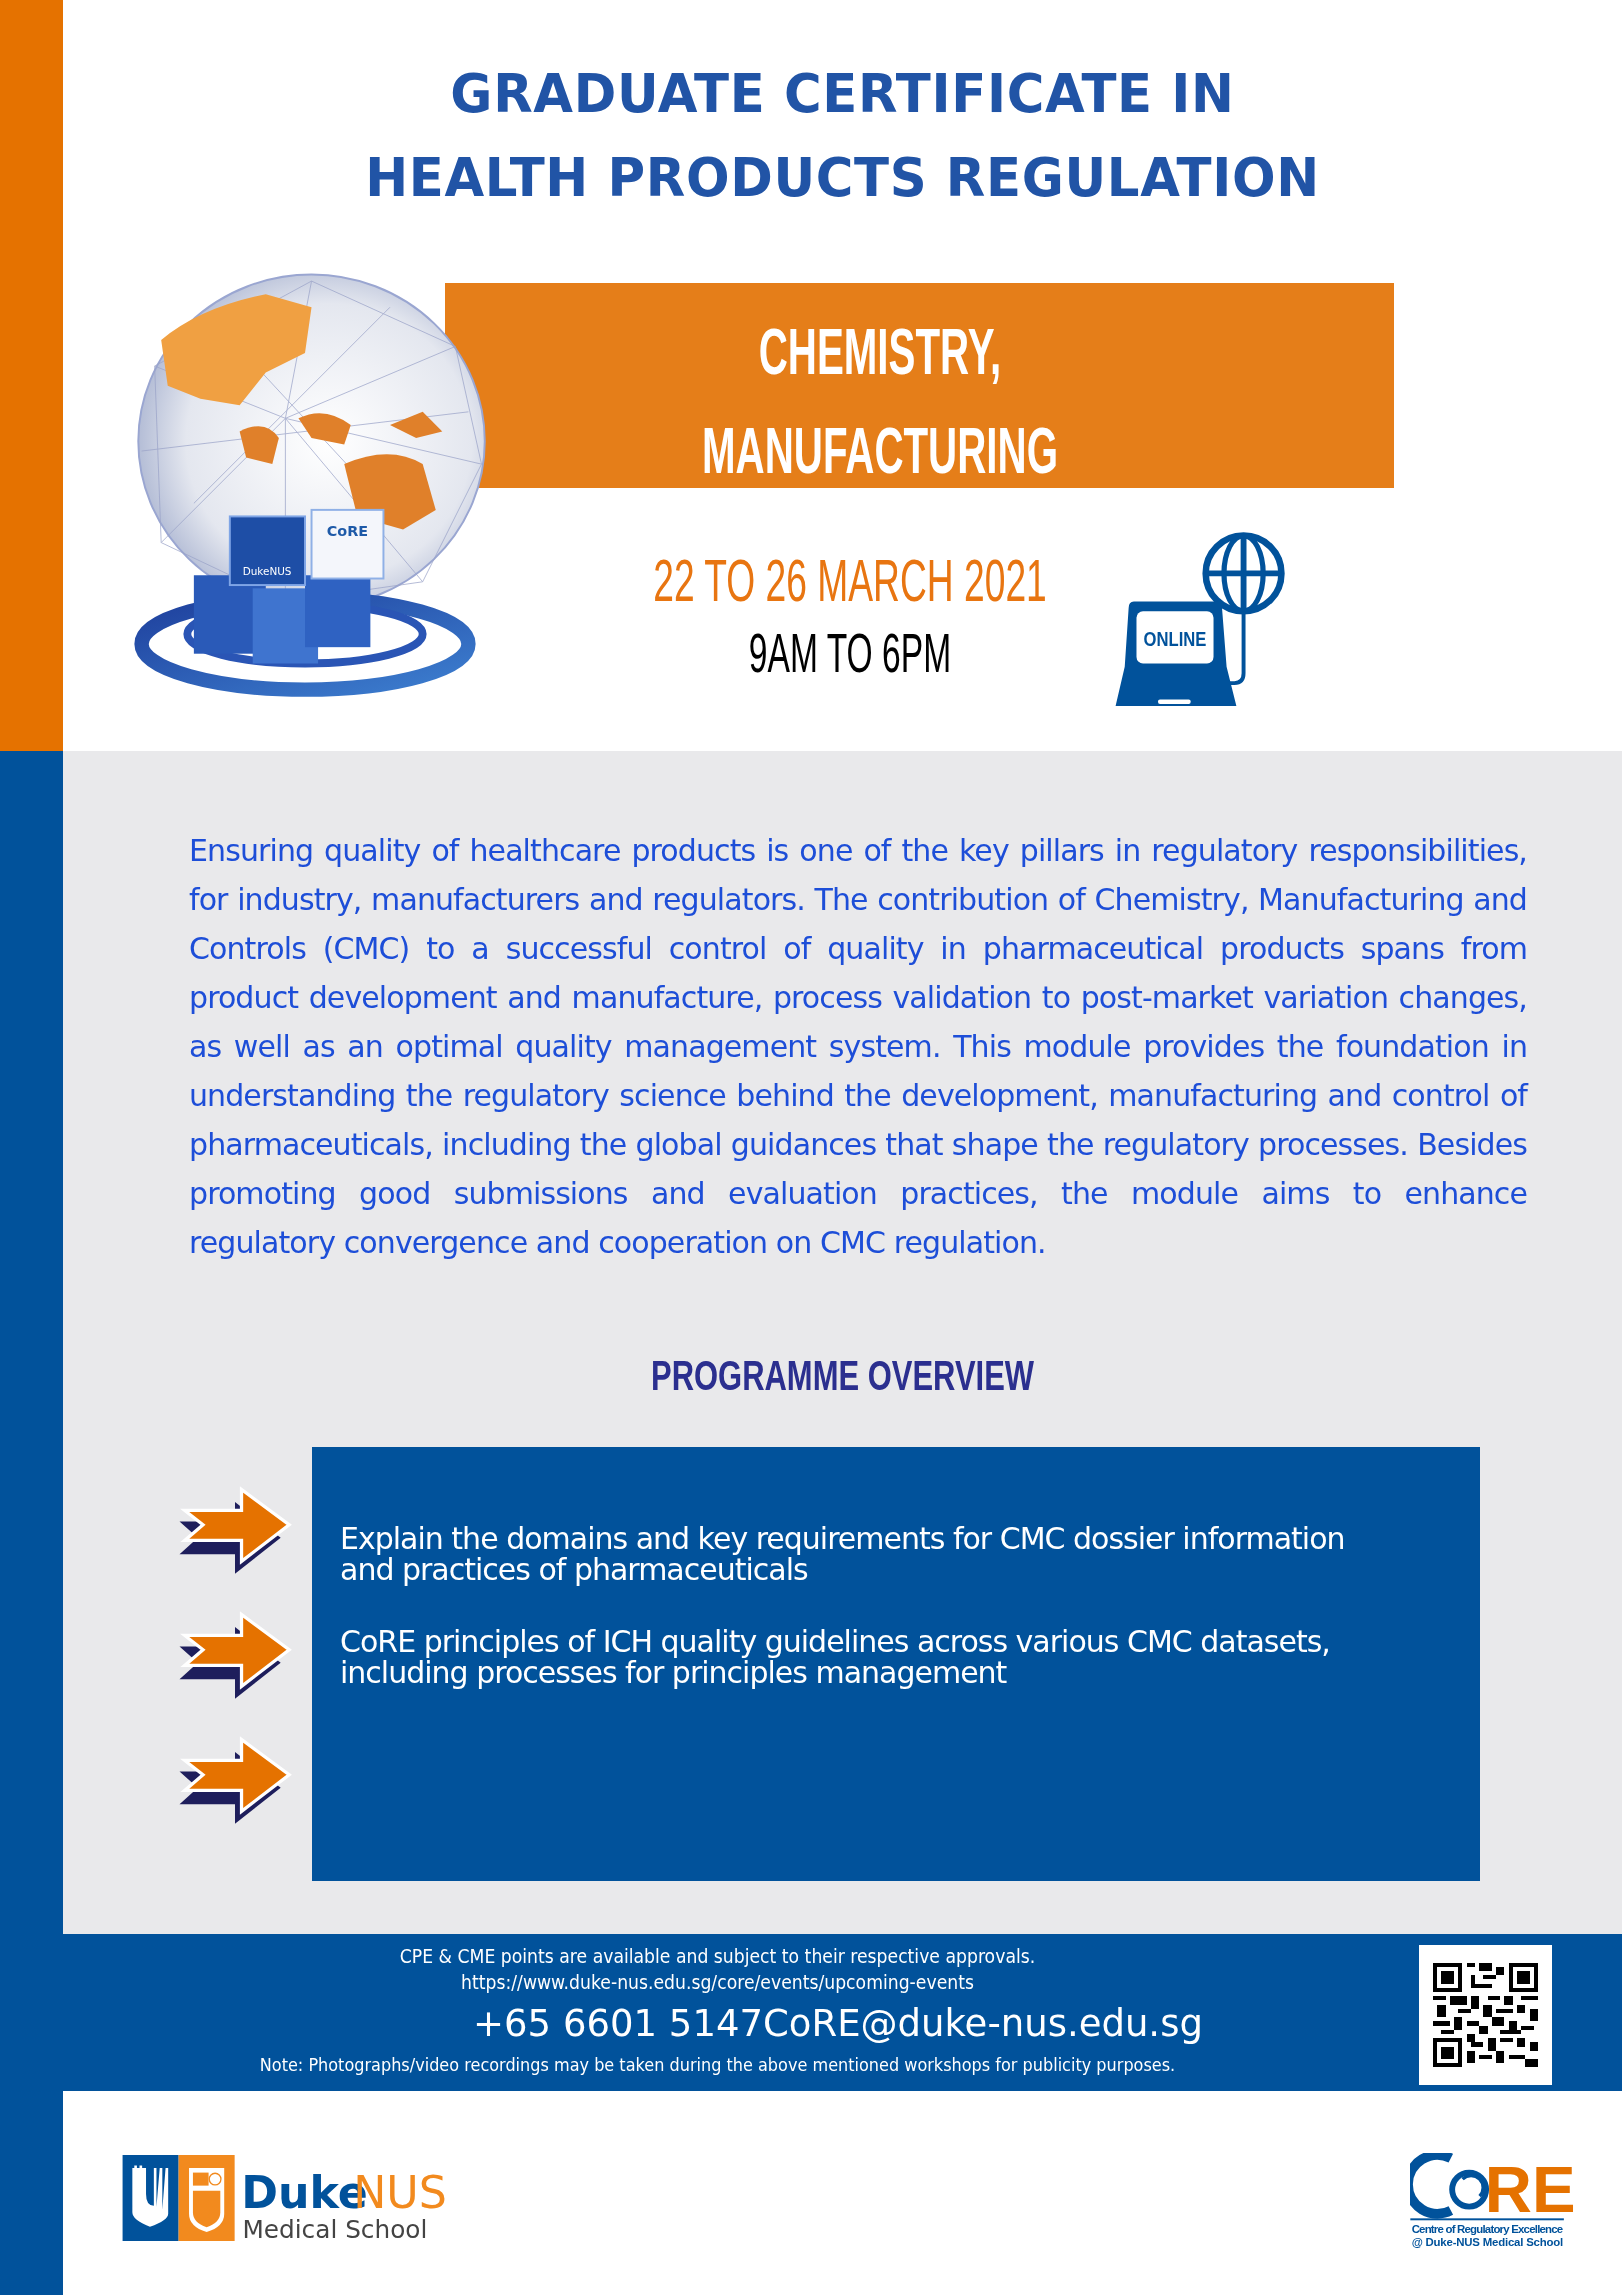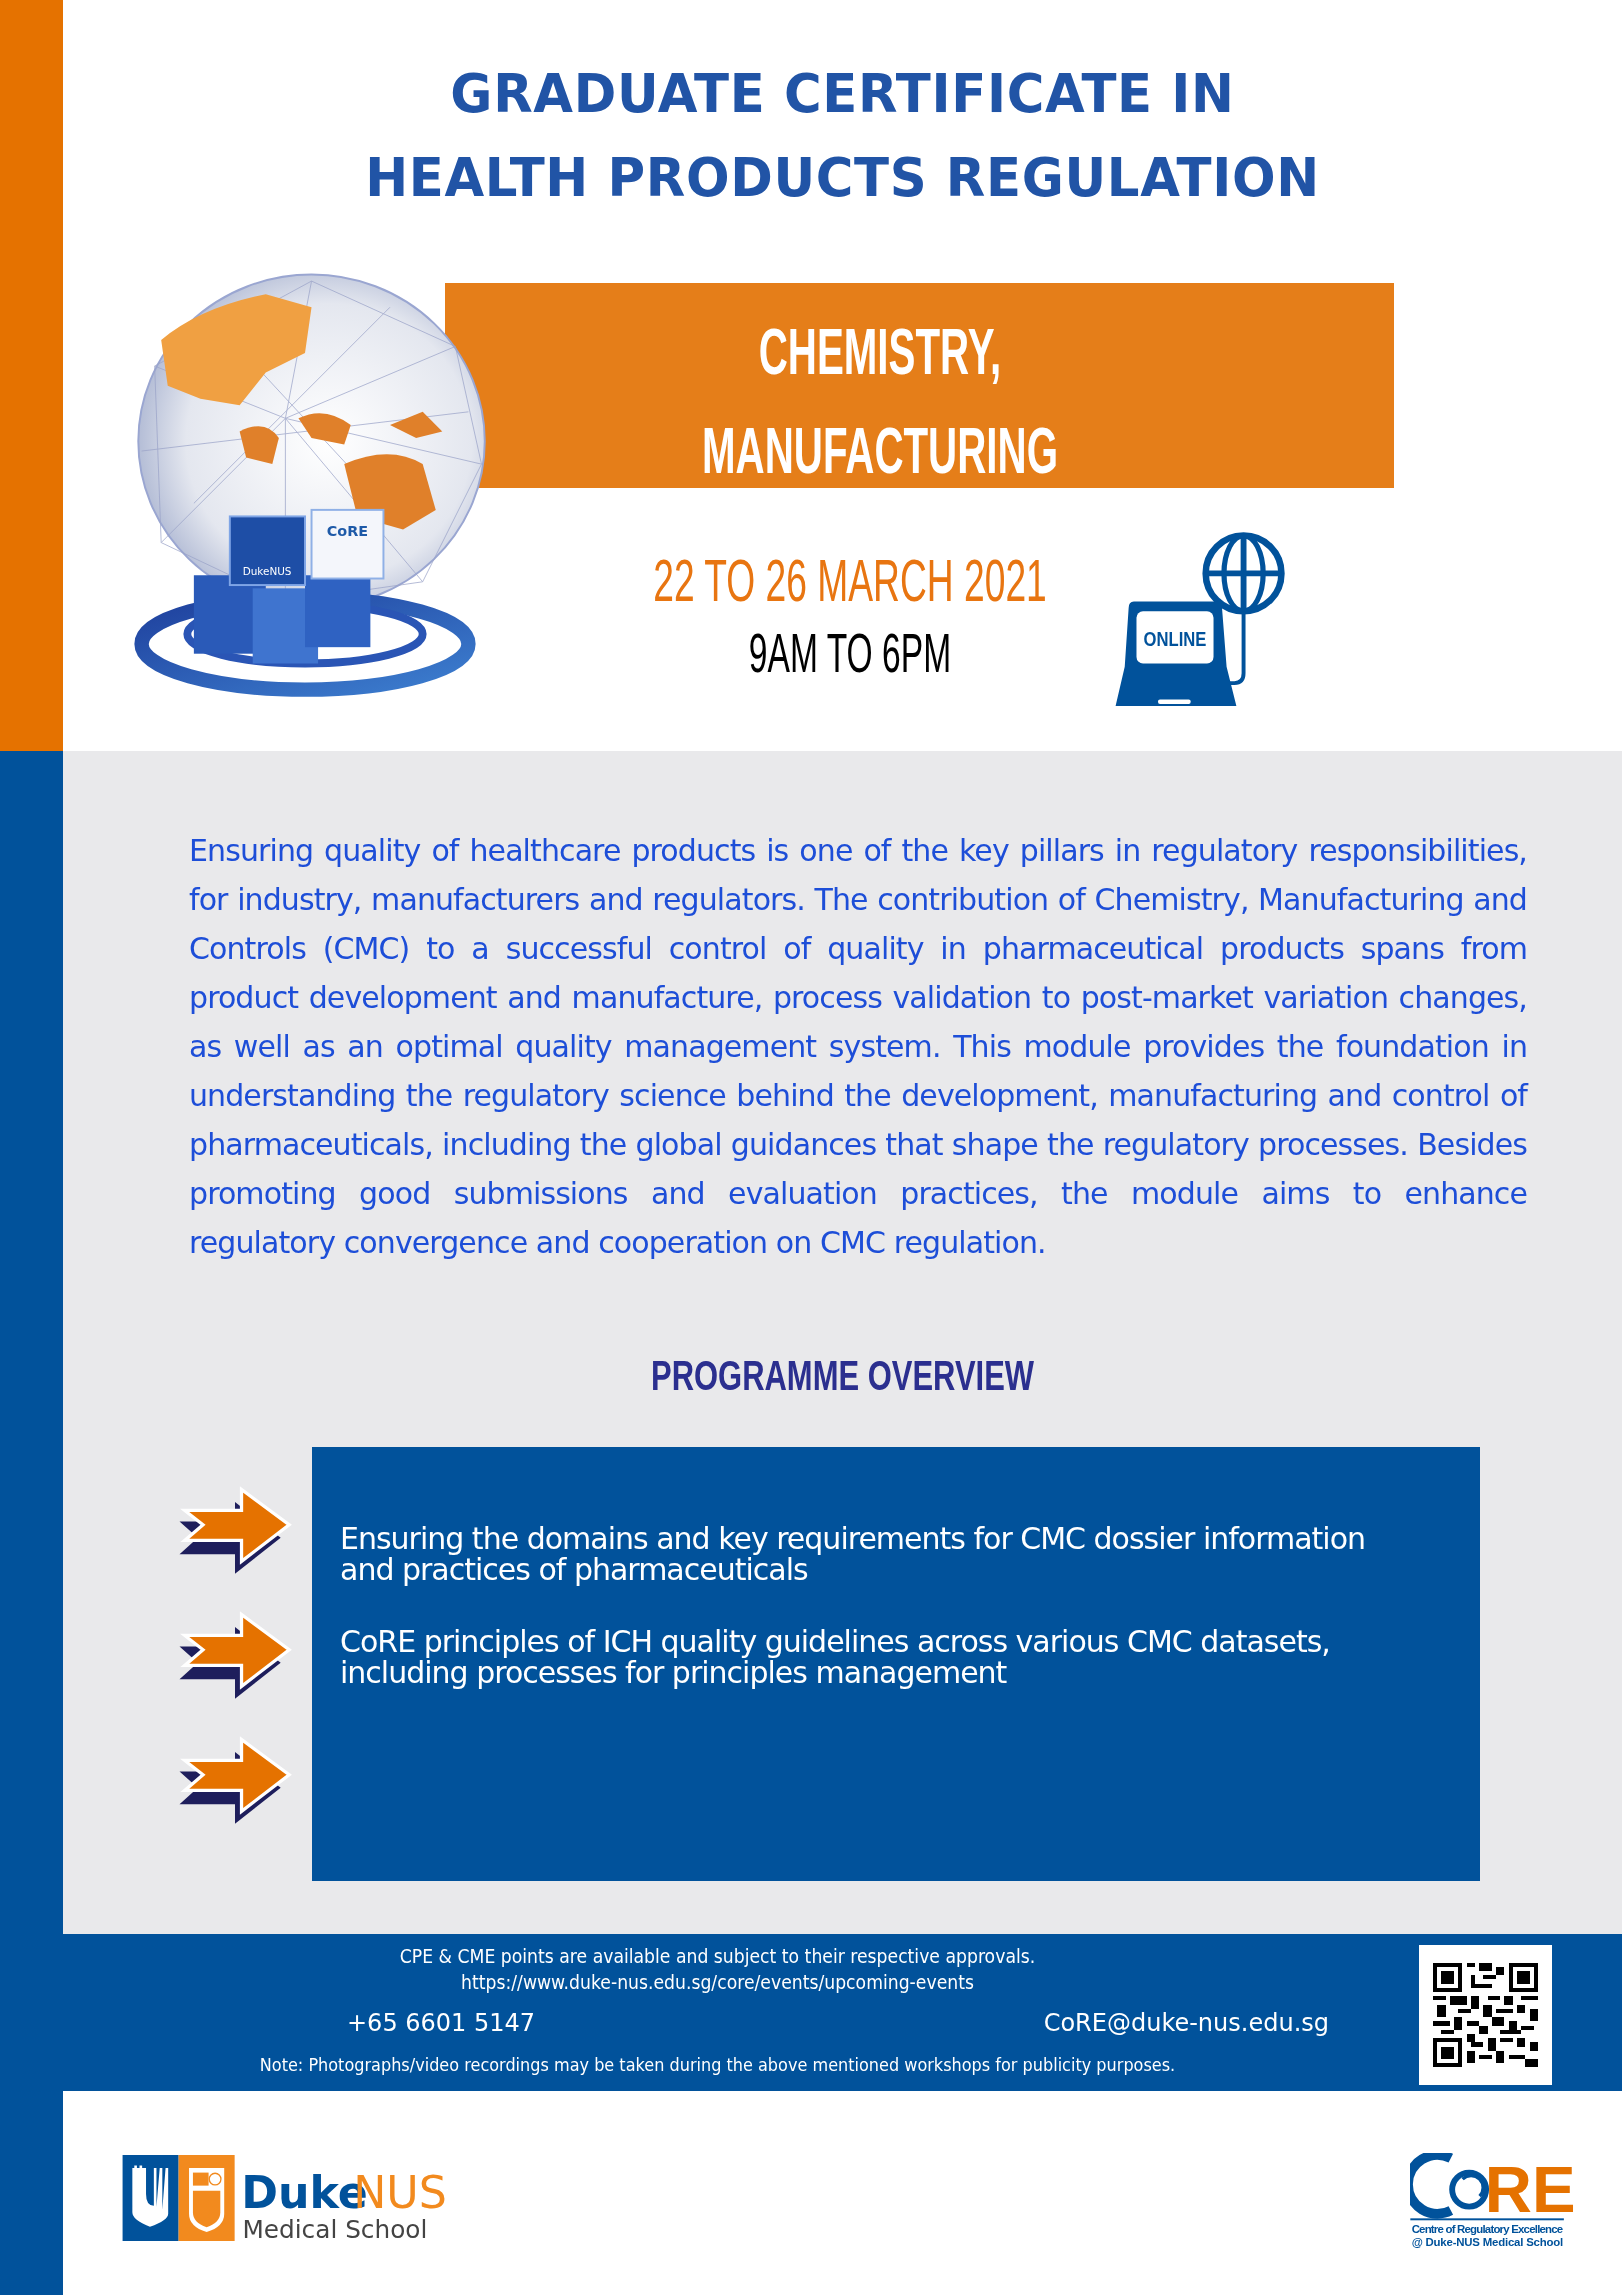--- a/index.html
+++ b/index.html
@@ -41,22 +41,22 @@
 
     .overview-box { position: absolute; left: 312px; top: 1447px; width: 1168px; height: 434px; background: #01529b; }
     .objective { position: absolute; left: 340px; width: 1126px; color: #ffffff;
       font-family: "DejaVu Sans", sans-serif; font-size: 30px; line-height: 31px; letter-spacing: -1px; }
     .arrow { position: absolute; left: 173px; width: 124px; height: 92px; }
 
     
     .footer-band { position: absolute; left: 63px; top: 1934px; width: 1559px; height: 157px; background: #01529b; }
     .footer-text { position: absolute; left: 63px; width: 1309px; text-align: center; color: #ffffff; }
     .fine { font-family: "DejaVu Sans", sans-serif; font-size: 19.6px; line-height: 23.6px; transform: scaleX(0.88); }
-    .contacts { position: absolute; left: 347px; top: 2004px; width: 982px; display: flex; justify-content: space-between;
-      color: #ffffff; font-family: "DejaVu Sans", sans-serif; font-size: 24px; line-height: 39px; }
+    .contacts { position: absolute; left: 347px; top: 2004px; width: 982px; display: flex; justify-content: center;
+      color: #ffffff; font-family: "DejaVu Sans", sans-serif; font-size: 37px; line-height: 39px; }
     .qr { position: absolute; left: 1419px; top: 1945px; width: 133px; height: 140px; background: #ffffff; padding: 17px 14.4px; }
 
     
     .duke-logo { position: absolute; left: 122px; top: 2155px; width: 366px; height: 86px; }
     .core-logo { position: absolute; left: 1410px; top: 2153px; width: 164px; height: 98px; }
   </style>
 </head>
 <body>
 
 <div class="stripe-orange"></div>
@@ -142,21 +142,21 @@
 <svg class="arrow" style="top:1609px" viewBox="0 0 190 140">
   <path d="M10 45 L95 45 L95 15 L165 70 L95 125 L95 95 L10 95 L38 70 Z" fill="#1e1e5c" transform="translate(0 12)"></path>
   <path d="M18 40 L105 40 L105 8 L178 62 L105 118 L105 86 L18 86 L46 62 Z" fill="#e57200" stroke="#ffffff" stroke-width="5"></path>
 </svg>
 <svg class="arrow" style="top:1734px" viewBox="0 0 190 140">
   <path d="M10 45 L95 45 L95 15 L165 70 L95 125 L95 95 L10 95 L38 70 Z" fill="#1e1e5c" transform="translate(0 12)"></path>
   <path d="M18 40 L105 40 L105 8 L178 62 L105 118 L105 86 L18 86 L46 62 Z" fill="#e57200" stroke="#ffffff" stroke-width="5"></path>
 </svg>
 
 <div class="objective" style="top:1523px">
-  <div>Ensuring the domains and key requirements for CMC dossier information</div>
+  <div>Explain the domains and key requirements for CMC dossier information</div>
   <div>and practices of pharmaceuticals</div>
 </div>
 <div class="objective" style="top:1626px">
   <div>CoRE principles of ICH quality guidelines across various CMC datasets,</div>
   <div>including processes for principles management</div>
 </div>
 <div class="objective" style="top:1733px">
 </div>
 
 <div class="footer-band"></div>

